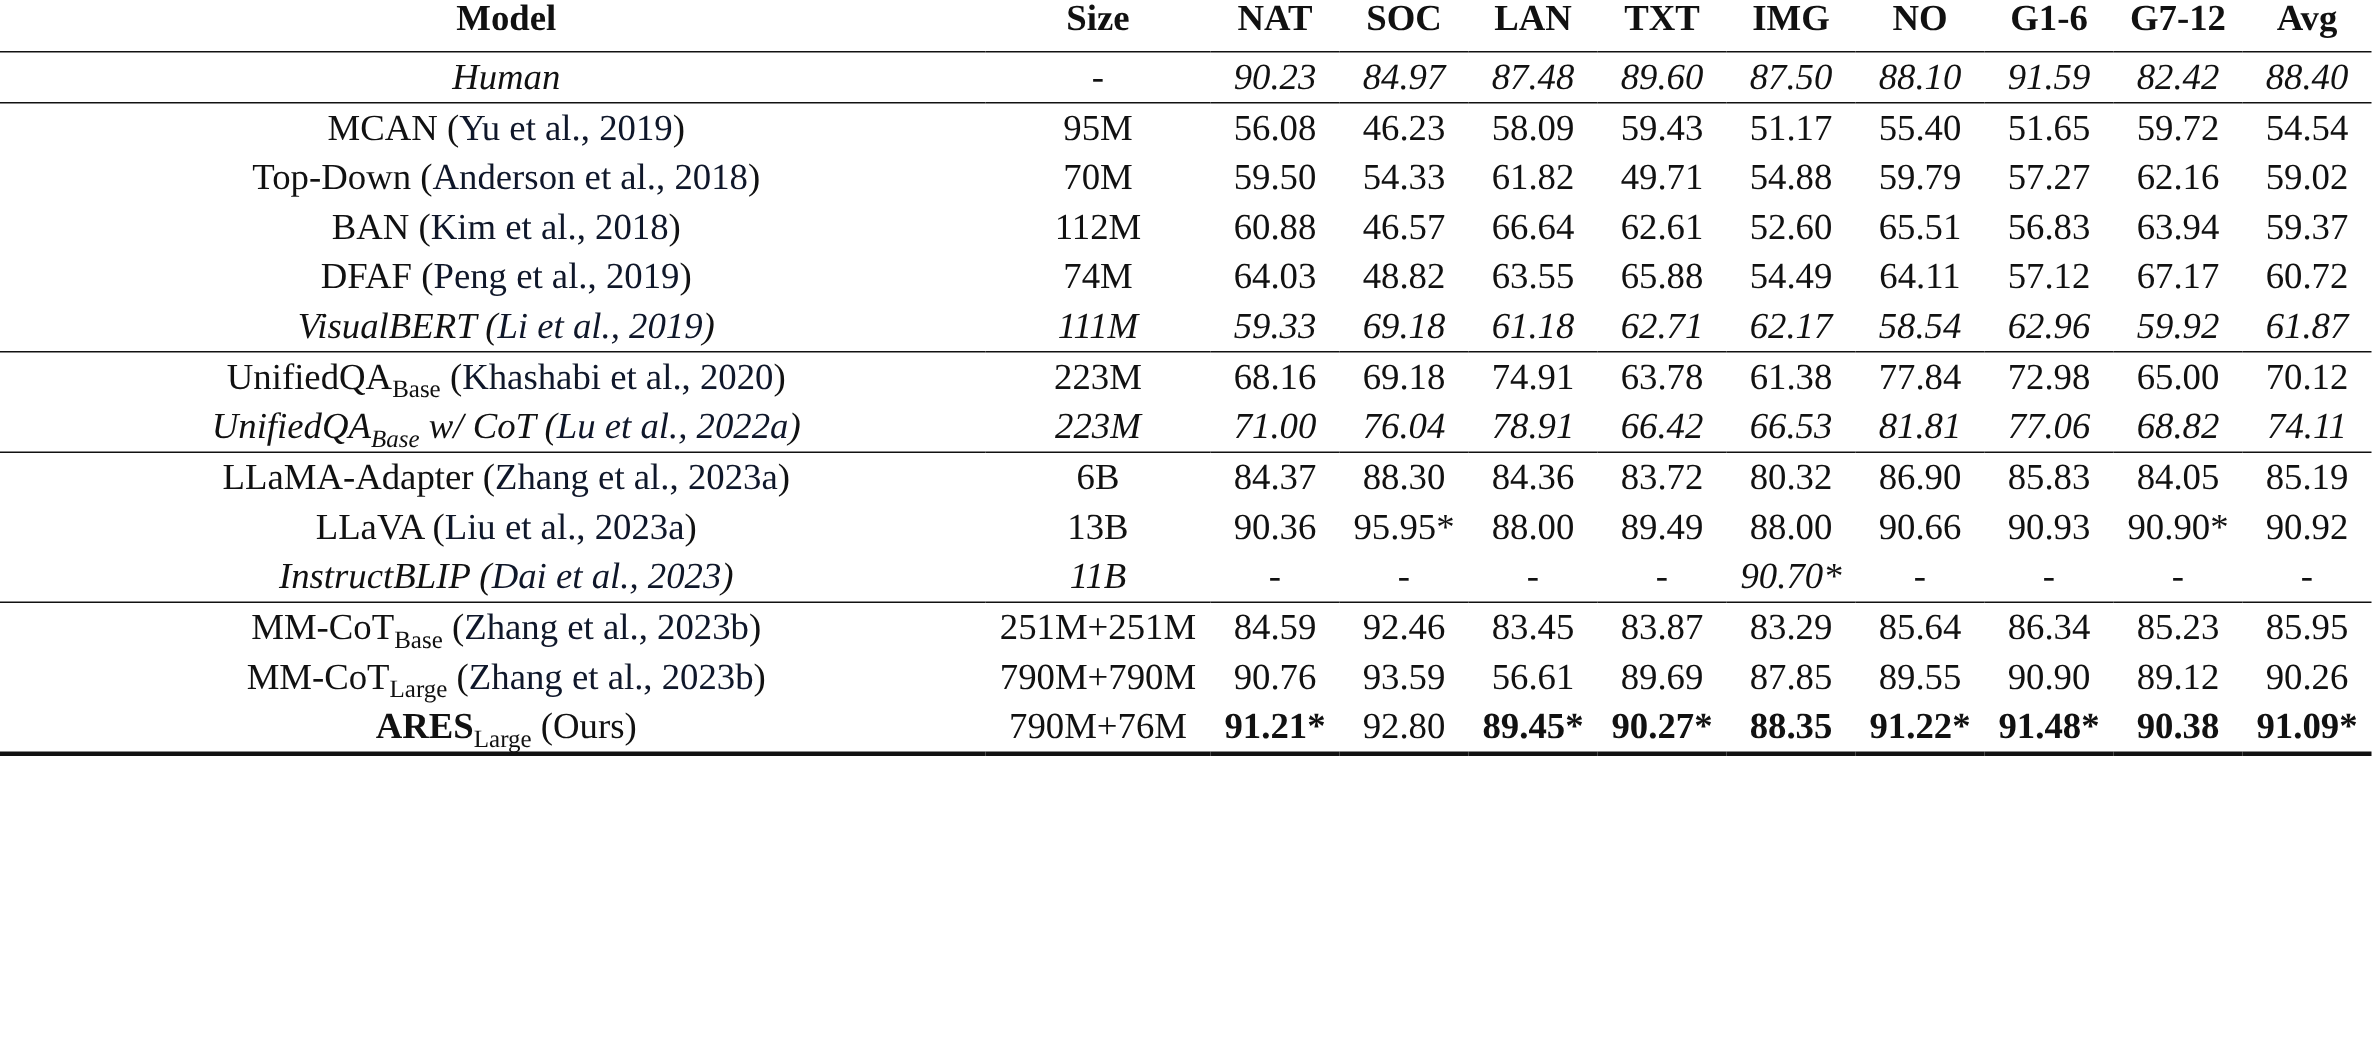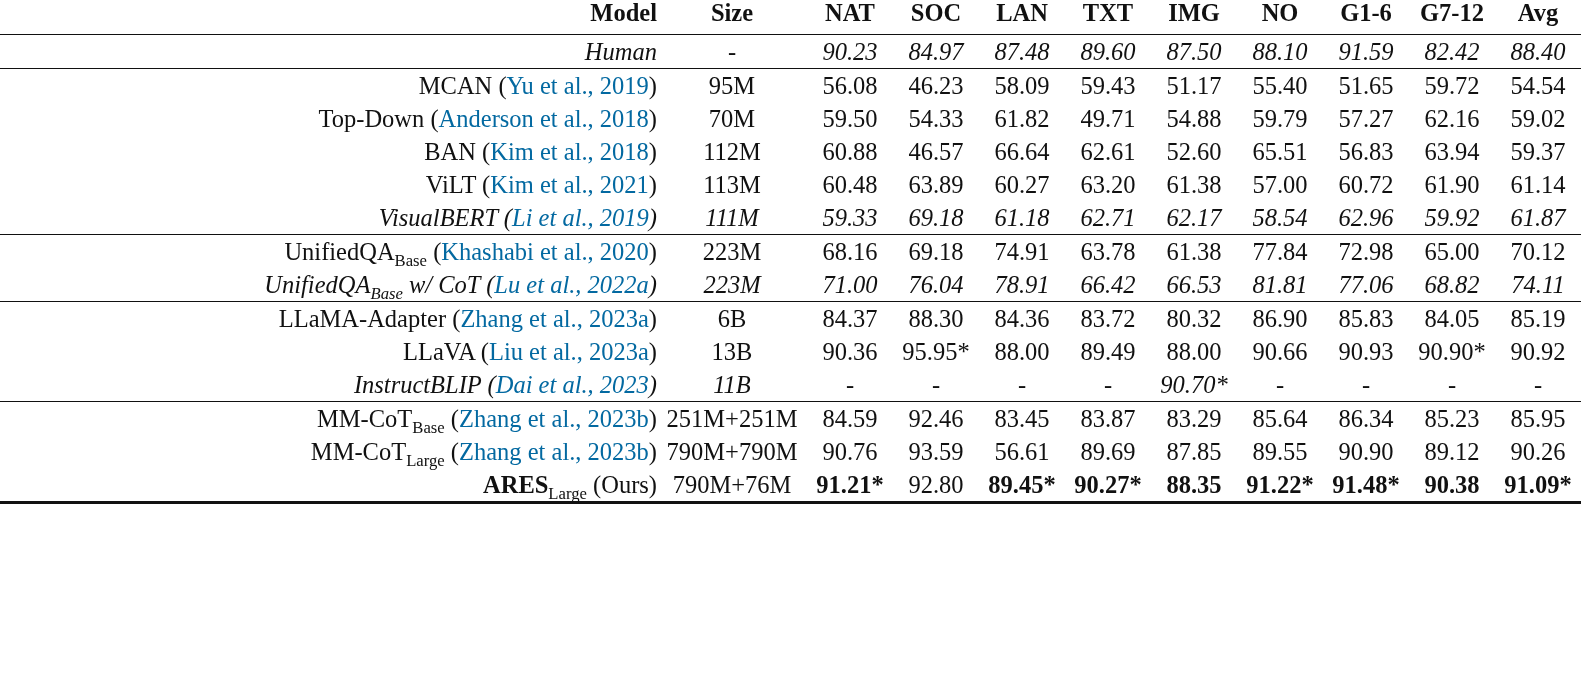--- a/index.html
+++ b/index.html
@@ -28,31 +28,31 @@
       white-space: nowrap;
       text-align: center;
     }
     table.results th {
       font-weight: bold;
       height: 34px;
       vertical-align: top;
       line-height: 26px;
     }
     table.results th.col-model, table.results td.col-model {
-      text-align: right;
+      text-align: center;
       padding-left: 18px;
     }
     table.results th.col-model { padding-left: 18px; }
     th.col-size, td.col-size { width: 150px; }
     th.col-num, td.col-num { width: 86px; }
     .rule-top { border-bottom: 1.6px solid #111; }
     .group-start td { padding-top: 13px; }
     .group-end td { padding-bottom: 10px; border-bottom: 1.6px solid #111; font-style: italic; }
     .last td { border-bottom: 3px solid #111; padding-bottom: 6px; }
-    .cite { color: #0369a1; }
+    .cite { color: #0f172a; }
     .bold { font-weight: bold; }
     sub.sz { font-size: 68%; vertical-align: -0.35em; line-height: 0; }
   </style>
 </head>
 <body>
 
 <table class="results">
   <thead>
     <tr class="rule-top">
       <th class="col-model">Model</th>
@@ -115,31 +115,31 @@
         <td class="col-num">46.57</td>
         <td class="col-num">66.64</td>
         <td class="col-num">62.61</td>
         <td class="col-num">52.60</td>
         <td class="col-num">65.51</td>
         <td class="col-num">56.83</td>
         <td class="col-num">63.94</td>
         <td class="col-num">59.37</td>
       </tr>
       <tr class="">
-        <td class="col-model"><span>ViLT</span> (<span class="cite">Kim et al., 2021</span>)</td>
-        <td class="col-size">113M</td>
-        <td class="col-num">60.48</td>
-        <td class="col-num">63.89</td>
-        <td class="col-num">60.27</td>
-        <td class="col-num">63.20</td>
-        <td class="col-num">61.38</td>
-        <td class="col-num">57.00</td>
+        <td class="col-model"><span>DFAF</span> (<span class="cite">Peng et al., 2019</span>)</td>
+        <td class="col-size">74M</td>
+        <td class="col-num">64.03</td>
+        <td class="col-num">48.82</td>
+        <td class="col-num">63.55</td>
+        <td class="col-num">65.88</td>
+        <td class="col-num">54.49</td>
+        <td class="col-num">64.11</td>
+        <td class="col-num">57.12</td>
+        <td class="col-num">67.17</td>
         <td class="col-num">60.72</td>
-        <td class="col-num">61.90</td>
-        <td class="col-num">61.14</td>
       </tr>
       <tr class="group-end">
         <td class="col-model"><span>VisualBERT</span> (<span class="cite">Li et al., 2019</span>)</td>
         <td class="col-size">111M</td>
         <td class="col-num">59.33</td>
         <td class="col-num">69.18</td>
         <td class="col-num">61.18</td>
         <td class="col-num">62.71</td>
         <td class="col-num">62.17</td>
         <td class="col-num">58.54</td>

